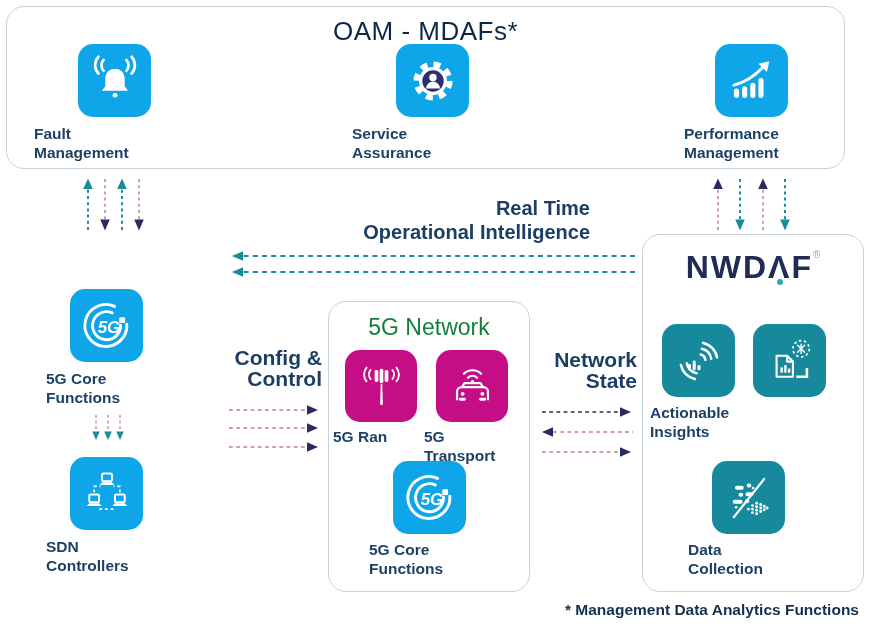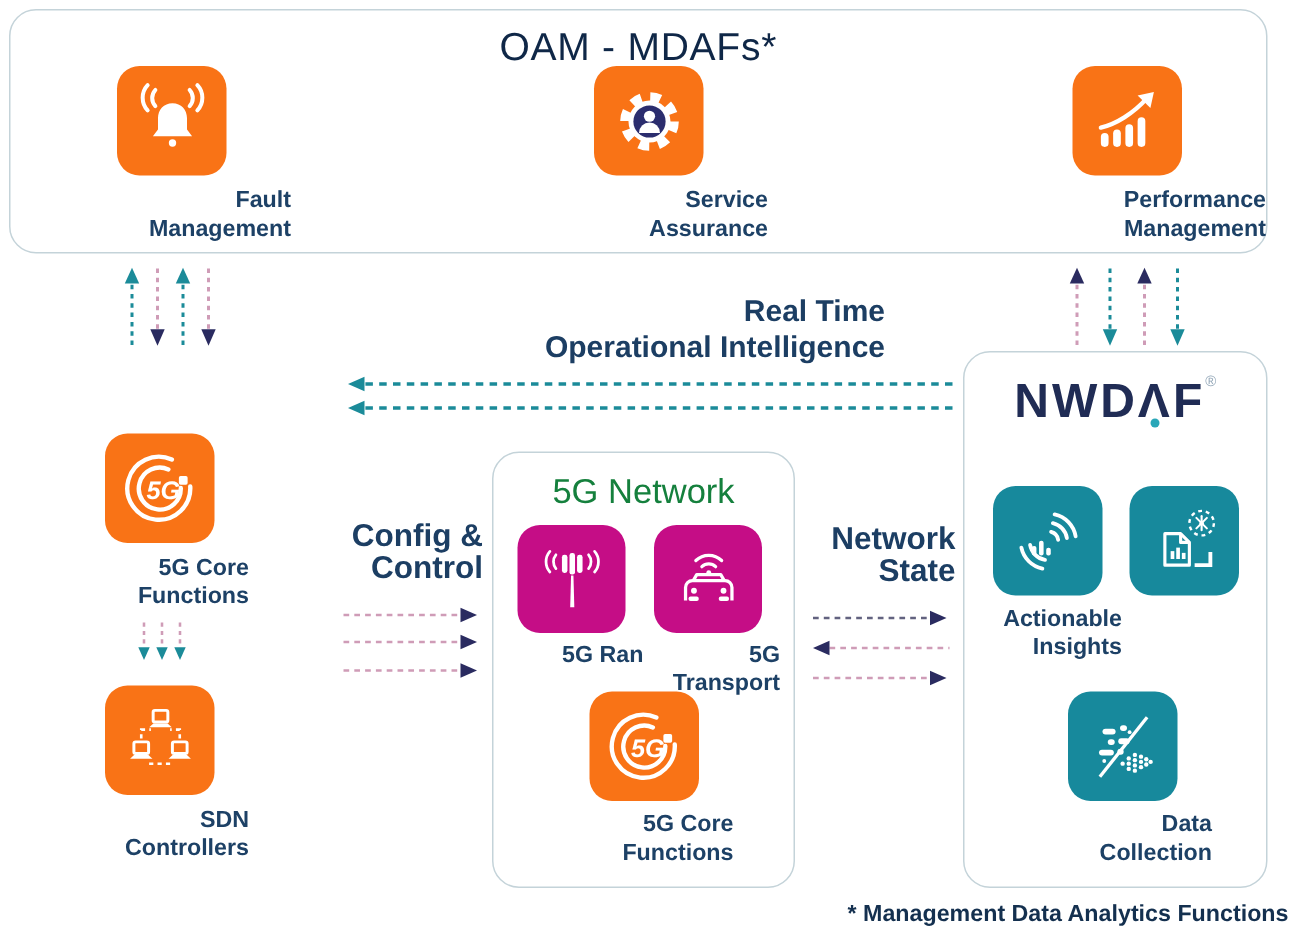--- a/index.html
+++ b/index.html
@@ -1,24 +1,24 @@
 <!DOCTYPE html>
 <html><head>
 <meta charset="utf-8">
 <style>
   * { margin:0; padding:0; box-sizing:border-box; }
   body { font-family:"Liberation Sans", sans-serif; background:#fff; }
   #stage { position:relative; width:869px; height:624px; background:#fff; overflow:hidden; }
   .box { position:absolute; background:#fff; border:1.6px solid #c4d3d9; border-radius:18px; }
   .tile { position:absolute; width:73px; height:73px; border-radius:15px;
           display:flex; align-items:center; justify-content:center; }
-  .tile.navy { background:#f97316; }
+  .tile.navy { background:#0ea5e9; }
   .tile.magenta { background:#c50d86; }
   .tile.teal { background:#17899c; }
-  .lbl { position:absolute; text-align:right; font-weight:bold; color:#1d4166;
+  .lbl { position:absolute; text-align:left; font-weight:bold; color:#1d4166;
          font-size:15.5px; line-height:19px; white-space:pre-line; }
   .boxtitle { position:absolute; left:0; right:0; text-align:center; font-weight:normal; white-space:pre-line; }
   .oam-title { top:9px; font-size:26px; color:#0f2747; letter-spacing:0.5px; }
   .orch-title { top:12px; font-size:23px; color:#0d1726; }
   .net5g-title { top:12px; font-size:23px; color:#15803d; }
   .flowlbl { position:absolute; text-align:right; font-weight:bold; color:#1c3e63; white-space:pre-line; }
   .rtoi { left:270px; top:196px; width:320px; font-size:20px; line-height:24px; }
   .sideflow { width:98px; font-size:21px; line-height:21px; }
   .nwdaf-title { position:absolute; left:0; right:0; top:14px; text-align:center;
                  font-weight:bold; font-size:32px; color:#202c55; letter-spacing:2px; }
@@ -229,21 +229,21 @@
 State</div>
   <svg class="arr" style="left:540px; top:404px;" width="96" height="56">
     <path d="M2 8h78" stroke="#62627f" stroke-width="1.8" stroke-dasharray="3.8 3.4" fill="none"></path>
     <path d="M80 3.2v9.6L91 8z" fill="#2a2b60"></path>
     <path d="M13 28h80" stroke="#cf9cb7" stroke-width="1.8" stroke-dasharray="3.8 3.4" fill="none"></path>
     <path d="M13 23.2v9.6L2 28z" fill="#2a2b60"></path>
     <path d="M2 48h78" stroke="#cf9cb7" stroke-width="1.8" stroke-dasharray="3.8 3.4" fill="none"></path>
     <path d="M80 43.2v9.6L91 48z" fill="#2a2b60"></path>
   </svg>
 
-  <div class="box" style="left:642px; top:234px; width:203px; height:358px;padding-left:11px;">
+  <div class="box" style="left:642px; top:234px; width:222px; height:358px;padding-left:11px;">
     <div class="nwdaf-title">
       <span>NWD</span><span class="lam"><span>Λ</span><span class="lamdot"></span></span><span>F</span><span class="reg">®</span>
     </div>
   </div>
 
   <div class="tile teal" style="left:662px; top:324px;">
     <svg viewBox="0 0 48 48" width="56">
       <g stroke="#fff" stroke-width="2.2" fill="none" stroke-linecap="round">
         <path d="M27.5 8.5a15.5 15.5 0 0 1 12 12.5"></path>
         <path d="M26.5 13.5a10.5 10.5 0 0 1 8 8.5"></path>

